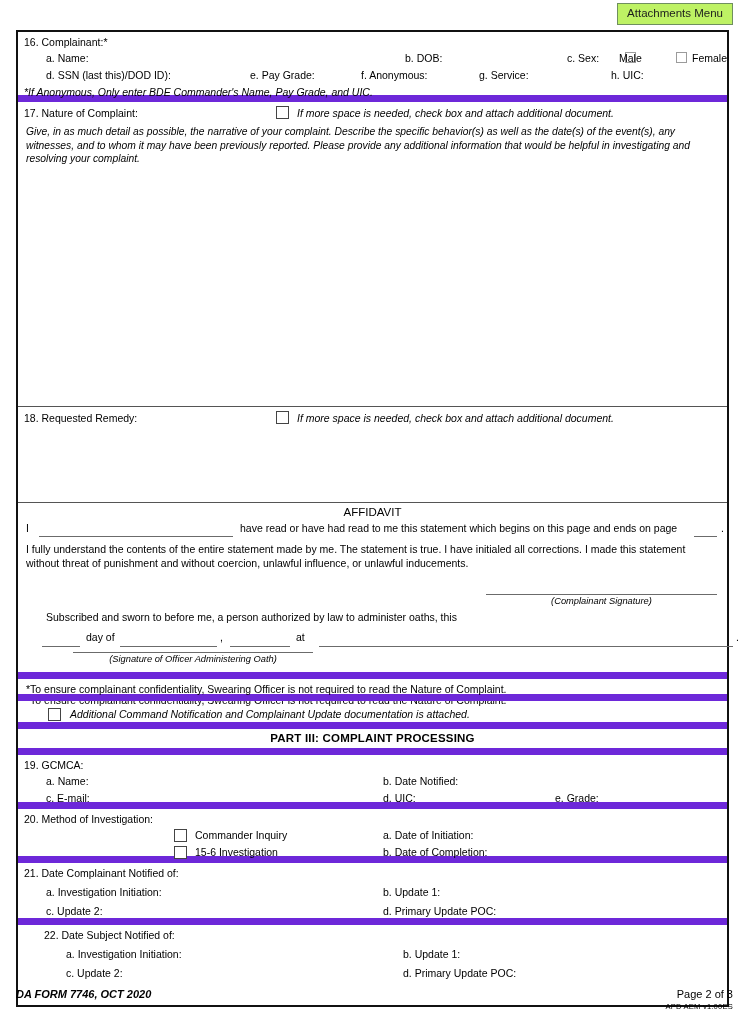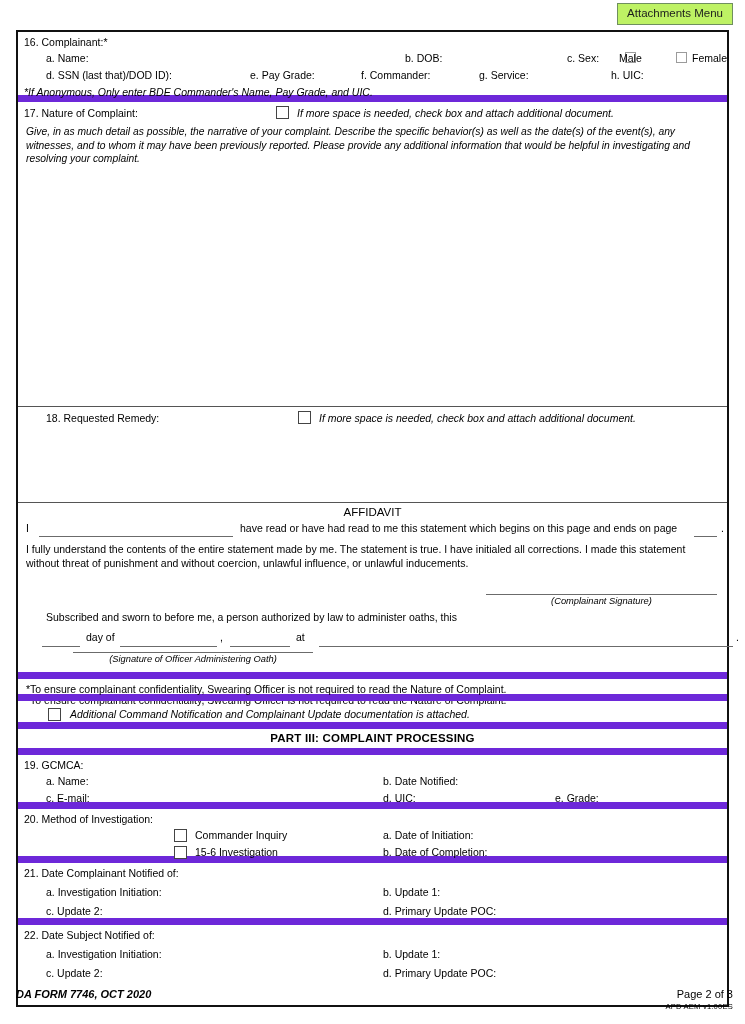--- a/index.html
+++ b/index.html
@@ -146,43 +146,43 @@
       <span class="abs" style="left:22px;">a. Name:</span>
       <span class="abs" style="left:381px;">b. DOB:</span>
       <span class="abs" style="left:543px;">c. Sex:</span>
       <span class="abs" style="left:601px;"><span class="cb"></span></span>
       <span class="abs" style="left:595px;">Male</span>
       <span class="abs" style="left:652px;"><span class="cb"></span></span>
       <span class="abs" style="left:668px;">Female</span>
     </div>
 
     <div class="row" style="height:17px;">
-      <span class="abs" style="left:22px;">d. SSN (last that)/DOD ID):</span>
+      <span class="abs" style="left:22px;">d. SSN (last this)/DOD ID):</span>
       <span class="abs" style="left:226px;">e. Pay Grade:</span>
-      <span class="abs" style="left:337px;">f. Commander:</span>
+      <span class="abs" style="left:337px;">f. Anonymous:</span>
       <span class="abs" style="left:455px;">g. Service:</span>
       <span class="abs" style="left:587px;">h. UIC:</span>
     </div>
 
     <div class="t it" style="padding-top:1px;">*If Anonymous, Only enter BDE Commander's Name, Pay Grade, and UIC.</div>
   </div>
 
   <div class="band" style="height:305px;">
     <div class="pad" style="padding-bottom:0;text-align:center;">
       <div class="sec17-head">
         <span class="abs" style="left:0;">17. Nature of Complaint:</span>
         <span class="abs" style="left:252px;top:1px;"><span class="cb lg"></span></span>
         <span class="abs it" style="left:273px;">If more space is needed, check box and attach additional document.</span>
       </div>
     </div>
     <div class="sec17-note">Give, in as much detail as possible, the narrative of your complaint.  Describe the specific behavior(s) as well as the date(s) of the event(s), any witnesses, and to whom it may have been previously reported.  Please provide any additional information that would be helpful in investigating and resolving your complaint.</div>
     <div class="bigbox" style="height:205px;"></div>
   </div>
 
-  <div class="band" style="height:96px;padding-left:22px;">
+  <div class="band" style="height:96px;">
     <div class="pad" style="padding-bottom:0;">
       <div class="sec17-head">
         <span class="abs" style="left:0;">18. Requested Remedy:</span>
         <span class="abs" style="left:252px;top:1px;"><span class="cb lg"></span></span>
         <span class="abs it" style="left:273px;">If more space is needed, check box and attach additional document.</span>
       </div>
     </div>
     <div class="bigbox" style="height:68px;"></div>
   </div>
 
@@ -271,21 +271,21 @@
     <div class="row" style="height:19px;margin-top:3px;">
       <span class="abs" style="left:22px;">a. Investigation Initiation:</span>
       <span class="abs" style="left:359px;">b. Update 1:</span>
     </div>
     <div class="row" style="height:19px;">
       <span class="abs" style="left:22px;">c. Update 2:</span>
       <span class="abs" style="left:359px;">d. Primary Update POC:</span>
     </div>
   </div>
 
-  <div class="band nobot pad" style="height:80px;">
+  <div class="band nobot pad" style="height:80px;margin-left:20px;">
     <div class="t">22. Date Subject Notified of:</div>
     <div class="row" style="height:19px;margin-top:3px;">
       <span class="abs" style="left:22px;">a. Investigation Initiation:</span>
       <span class="abs" style="left:359px;">b. Update 1:</span>
     </div>
     <div class="row" style="height:19px;">
       <span class="abs" style="left:22px;">c. Update 2:</span>
       <span class="abs" style="left:359px;">d. Primary Update POC:</span>
     </div>
   </div>

